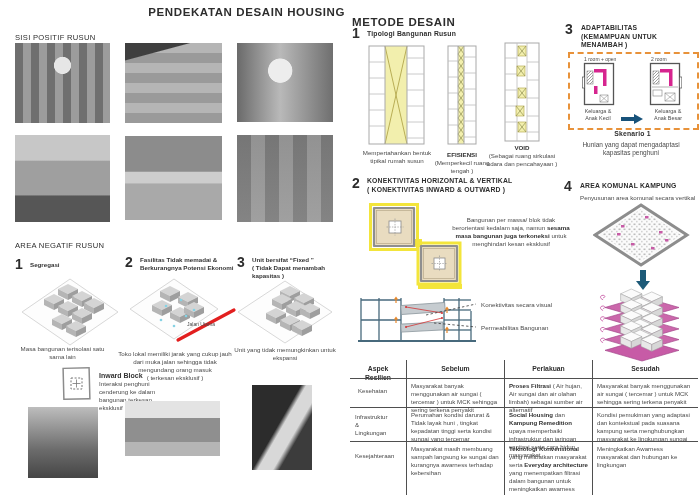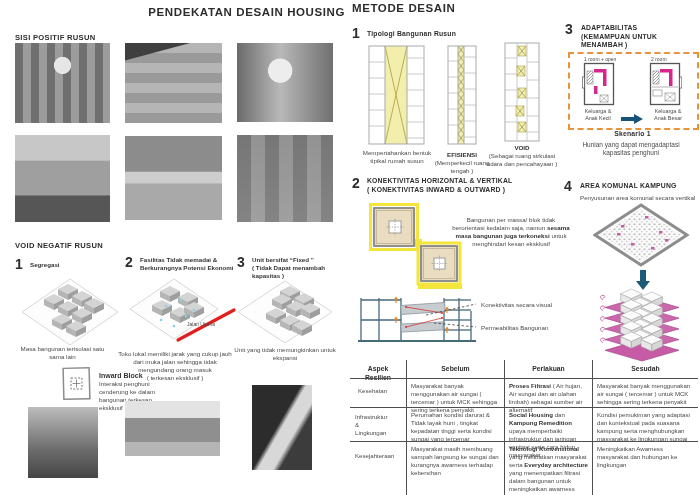--- a/index.html
+++ b/index.html
@@ -1,20 +1,20 @@
 <!DOCTYPE html>
 <html><head>
 <meta charset="utf-8">
 <style>
   html,body{margin:0;padding:0;background:#fff;}
   body{font-family:"Liberation Sans",sans-serif;color:#3b3b3b;}
   #board{position:relative;width:700px;height:495px;background:#ffffff;overflow:hidden;}
   .abs{position:absolute;}
   .h1{font-weight:700;font-size:11.5px;letter-spacing:.6px;color:#2d2d2d;}
-  .h2{font-weight:700;font-size:7.6px;letter-spacing:.3px;color:#2d2d2d;}
+  .h2{font-weight:400;font-size:7.6px;letter-spacing:.3px;color:#2d2d2d;}
   .h3{font-weight:700;font-size:6.8px;letter-spacing:.2px;color:#2d2d2d;line-height:1.25;}
   .num{font-weight:700;font-size:14px;color:#2d2d2d;}
   .cap{font-size:6.2px;line-height:1.3;color:#4a4a4a;}
   .capb{font-weight:700;color:#333;}
   .tiny{font-size:5px;color:#4a4a4a;}
   .c{text-align:center;}
   .pre{white-space:pre-line;}
   .b{font-weight:700;color:#303030;}
   .ph{position:absolute;}
   .ph1{background:radial-gradient(circle at 50% 28%,#e6e6e6 0 11%,rgba(0,0,0,0) 12%),repeating-linear-gradient(90deg,#6f6f6f 0 8px,#9c9c9c 8px 16px),linear-gradient(#7d7d7d,#4f4f4f);}
@@ -42,21 +42,21 @@
   <div class="abs h1" style="left:15px;top:6px;width:330px;text-align:right;">PENDEKATAN DESAIN  HOUSING</div>
   <div class="abs h2" style="left:15px;top:33px;">SISI POSITIF RUSUN</div>
 
   <div class="ph ph1" style="left:15px;top:43px;width:95px;height:80px;"></div>
   <div class="ph ph2" style="left:125px;top:43px;width:97px;height:80px;"></div>
   <div class="ph ph3" style="left:237px;top:43px;width:96px;height:79px;"></div>
   <div class="ph ph4" style="left:15px;top:135px;width:95px;height:87px;"></div>
   <div class="ph ph5" style="left:125px;top:136px;width:97px;height:84px;"></div>
   <div class="ph ph6" style="left:237px;top:135px;width:96px;height:87px;"></div>
 
-  <div class="abs h2" style="left:15px;top:241px;">VOID NEGATIF RUSUN</div>
+  <div class="abs h2" style="left:15px;top:241px;">AREA NEGATIF RUSUN</div>
 
   <div class="abs num" style="left:15px;top:256px;">1</div>
   <div class="abs cap capb pre" style="left:30px;top:261px;width:80px;">Segregasi</div>
   <div class="abs num" style="left:125px;top:254px;">2</div>
   <div class="abs cap capb pre" style="left:140px;top:256px;width:100px;">Fasilitas Tidak memadai &amp;
 Berkurangnya Potensi Ekonomi</div>
   <div class="abs num" style="left:237px;top:254px;">3</div>
   <div class="abs cap capb pre" style="left:252px;top:256px;width:92px;">Unit bersifat “Fixed ”
 ( Tidak Dapat menambah kapasitas )</div>
 
@@ -134,21 +134,21 @@
   <div class="abs cap capb" style="left:99px;top:371px;font-size:7px;">Inward Block</div>
   <div class="abs cap pre" style="left:99px;top:380px;width:75px;">Interaksi penghuni
 cenderung ke dalam
 bangunan terkesan
 eksklusif</div>
 
   <div class="ph phA" style="left:28px;top:407px;width:70px;height:71px;"></div>
   <div class="ph phB" style="left:125px;top:401px;width:95px;height:55px;"></div>
   <div class="ph phC" style="left:252px;top:385px;width:60px;height:85px;"></div>
 
-  <div class="abs h1" style="left:352px;top:2px;">METODE DESAIN</div>
+  <div class="abs h1" style="left:352px;top:16px;">METODE DESAIN</div>
 
   <div class="abs num" style="left:352px;top:25px;">1</div>
   <div class="abs h3" style="left:367px;top:30px;">Tipologi Bangunan Rusun</div>
 
   <div class="abs" style="left:368px;top:45px;">
     <svg width="57" height="100" viewBox="0 0 57 100">
       <rect x="17" y="1" width="22" height="98" fill="#f2efad"></rect>
       <line x1="17" y1="1" x2="39" y2="99" stroke="#b9ae56" stroke-width="1"></line>
       <line x1="39" y1="1" x2="17" y2="99" stroke="#b9ae56" stroke-width="1"></line>
       <rect x="1" y="1" width="55" height="98" fill="none" stroke="#a9a9a9"></rect>

